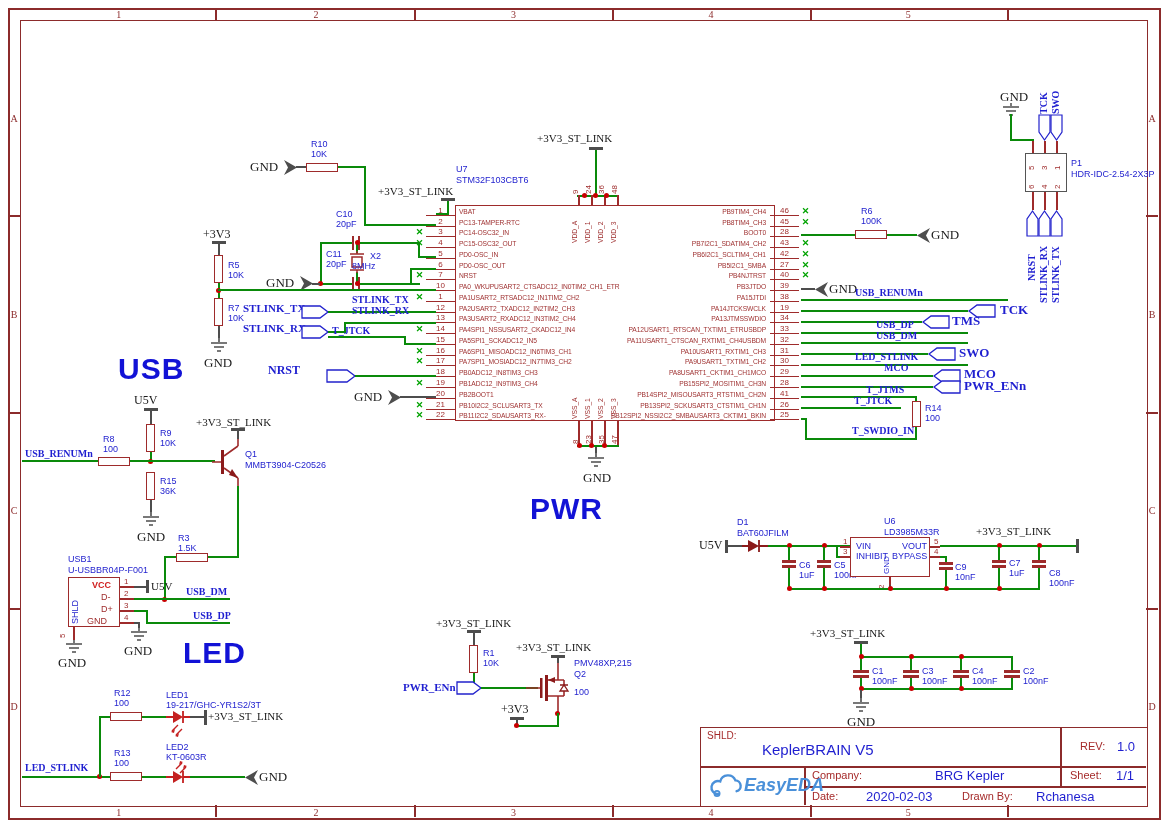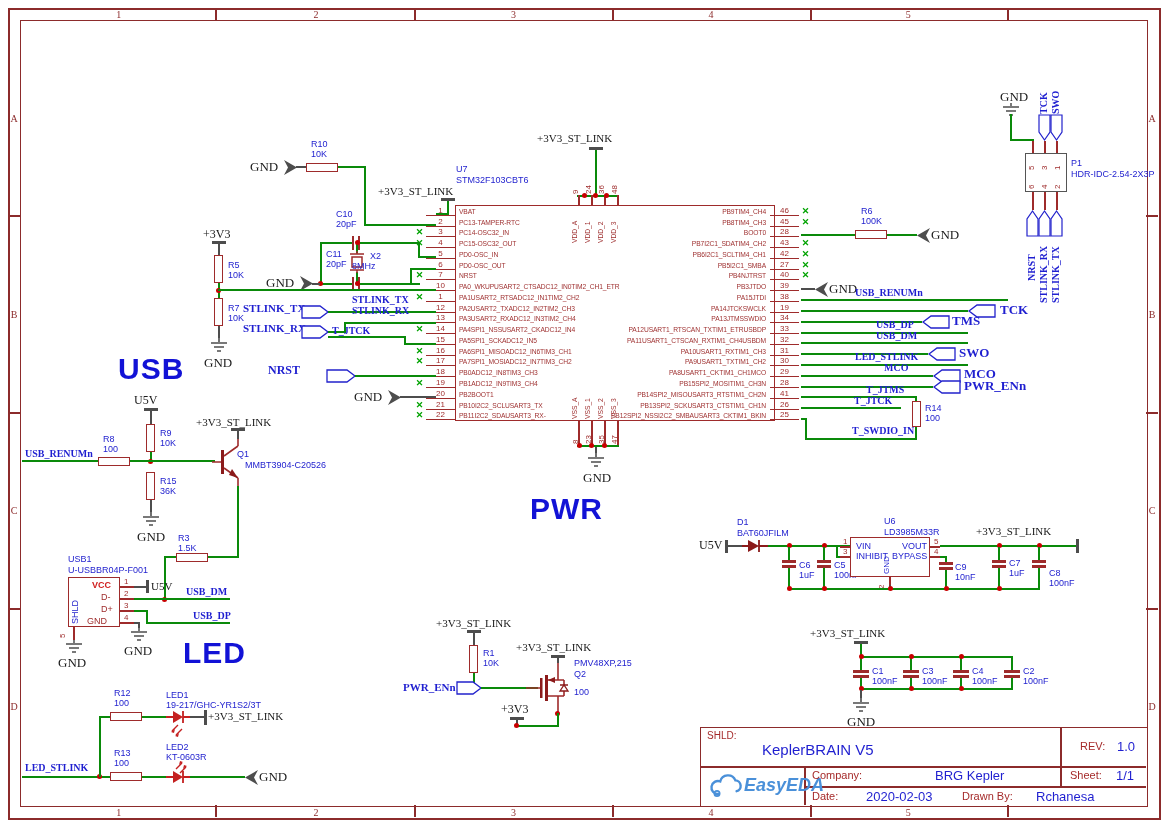--- a/index.html
+++ b/index.html
@@ -606,21 +606,21 @@
   <div class="gndt" style="left:137px;top:529px">GND</div>
 
   <svg style="left:212px;top:438px" width="34" height="48">
     <path d="M0 24 H9 M12 18 L26 8 M26 8 V0 M12 30 L26 40 M26 40 V48" stroke="#9E2B2B" stroke-width="1.6" fill="none"></path>
     <rect x="9" y="12" width="3" height="24" fill="#8B1A1A"></rect>
     <polygon points="26,40 17,37 20,31" fill="#8B1A1A"></polygon>
   </svg>
   <div class="pwr" style="left:196px;top:416px">+3V3_ST_LINK</div>
   <div class="bk" style="left:231px;top:428px;width:14px;height:3px"></div>
   <div class="bk" style="left:237px;top:431px;width:2px;height:8px"></div>
-  <div class="lbl" style="left:237px;top:449px">Q1</div>
+  <div class="lbl" style="left:245px;top:449px">Q1</div>
   <div class="lbl" style="left:245px;top:460px">MMBT3904-C20526</div>
   <div class="w" style="left:237px;top:486px;width:2px;height:71px"></div>
   <div class="lbl" style="left:178px;top:533px">R3</div>
   <div class="lbl" style="left:178px;top:543px">1.5K</div>
   <div class="res" style="left:176px;top:553px;width:32px;height:9px"></div>
   <div class="w" style="left:208px;top:556px;width:31px;height:2px"></div>
   <div class="w" style="left:164px;top:556px;width:12px;height:2px"></div>
   <div class="w" style="left:164px;top:556px;width:2px;height:44px"></div>
   <div class="dot" style="left:162px;top:597px"></div>
 

